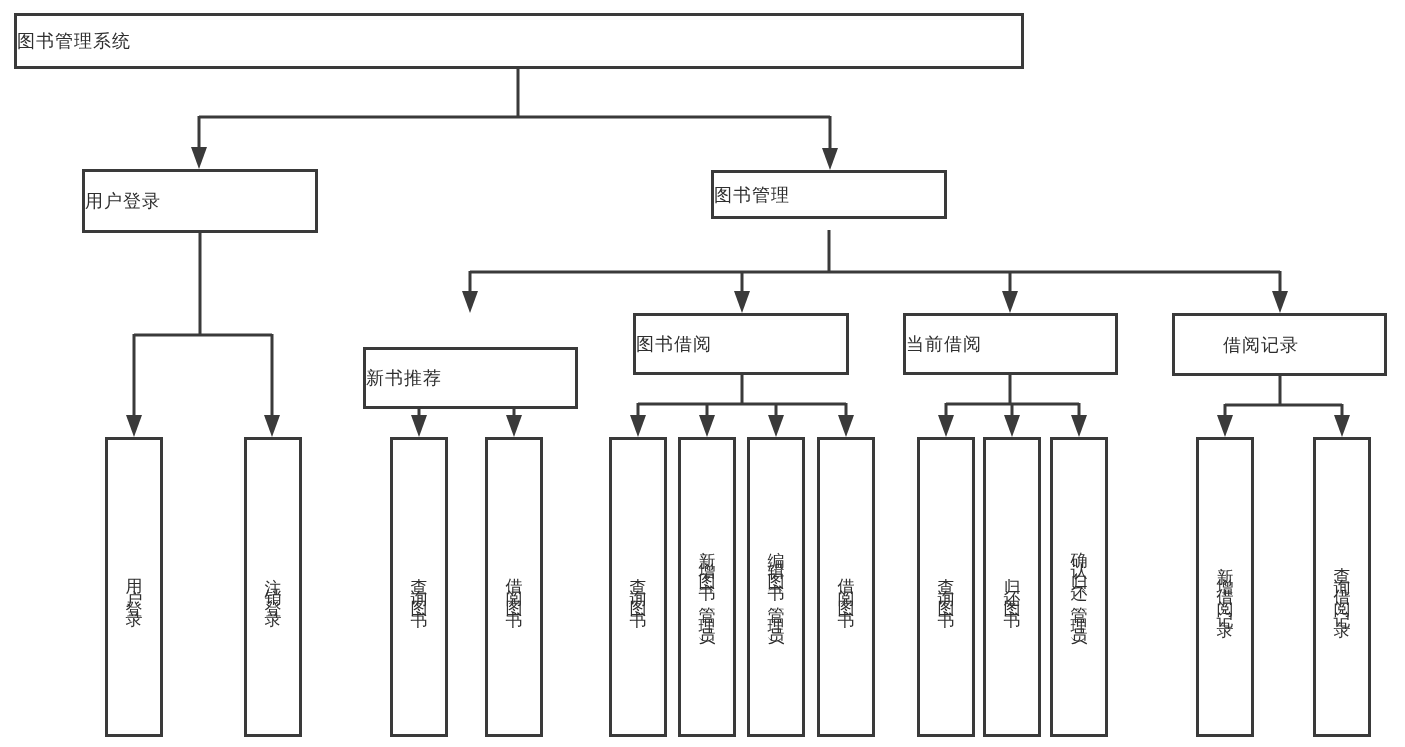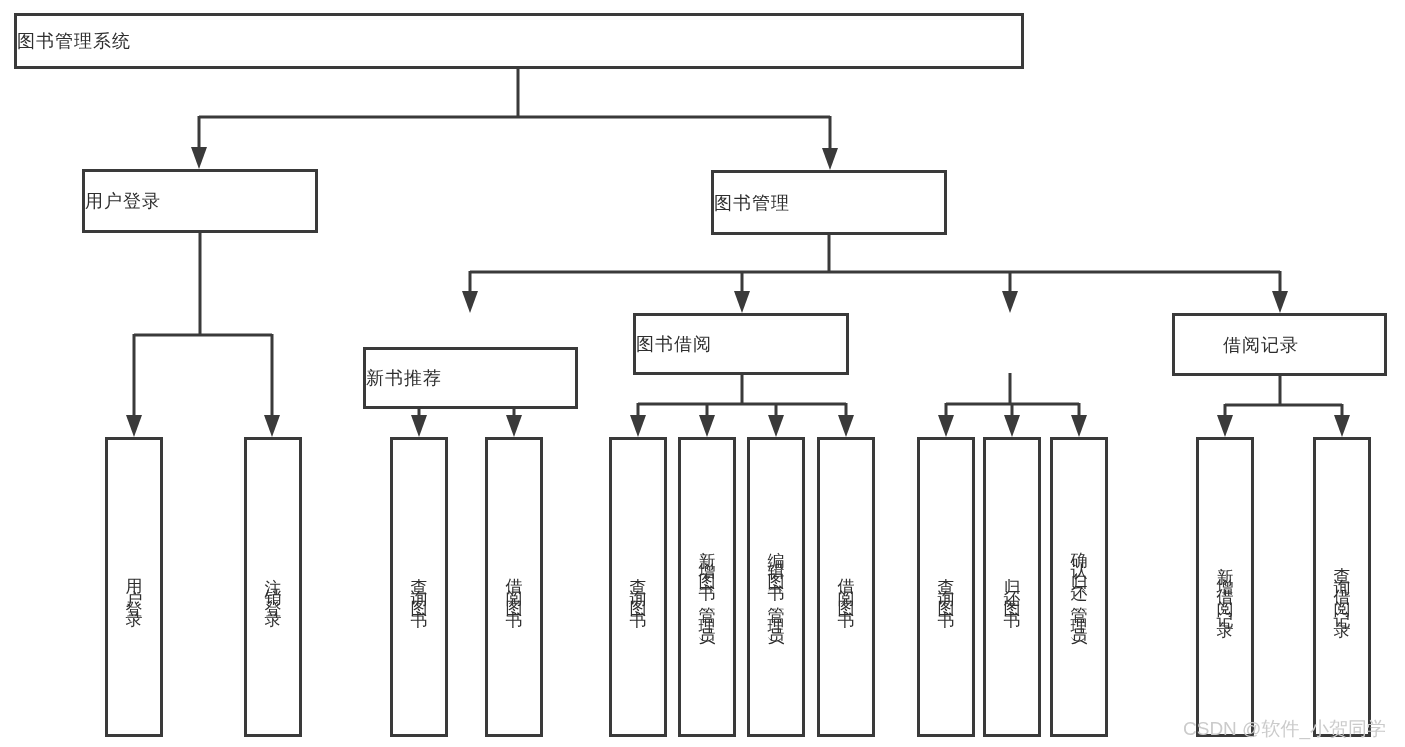--- a/index.html
+++ b/index.html
@@ -134,30 +134,33 @@
     </g>
   </svg>
 
   <div class="hbox" style="left:14px; top:13px; width:1010px; height:56px;">
     <span>图书管理系统</span>
   </div>
 
   <div class="hbox" style="left:82px; top:169px; width:236px; height:64px;">
     <span>用户登录</span>
   </div>
-  <div class="hbox" style="left:711px; top:170px; width:236px; height:65px;">
+  <div class="hbox" style="left:711px; top:170px; width:236px; height:49px;">
     <span>图书管理</span>
   </div>
 
   <div class="hbox" style="left:363px; top:313px; width:215px; height:62px;margin-top:34px;">
     <span>新书推荐</span>
   </div>
   <div class="hbox" style="left:633px; top:313px; width:216px; height:62px;font-family:Liberation Serif, serif;">
     <span>图书借阅</span>
   </div>
+  <div class="hbox" style="left:903px; top:313px; width:215px; height:62px;">
+    <span>当前借阅</span>
+  </div>
   <div class="hbox" style="left:1172px; top:313px; width:215px; height:63px;padding-left:48px;">
     <span>借阅记录</span>
   </div>
 
   <div class="vbox" style="left:105px; top:437px; width:58px; height:300px;">
     <span>用户登录</span>
   </div>
   <div class="vbox" style="left:244px; top:437px; width:58px; height:300px;">
     <span>注销登录</span>
   </div>
@@ -192,15 +195,14 @@
     <span>确认归还（管理员）</span>
   </div>
 
   <div class="vbox" style="left:1196px; top:437px; width:58px; height:300px;">
     <span>新增借阅记录</span>
   </div>
   <div class="vbox" style="left:1313px; top:437px; width:58px; height:300px;">
     <span>查询借阅记录</span>
   </div>
 
-  <div class="watermark">CSDN @软件_小贺同学</div>
 
 </div>
 
 </body></html>

